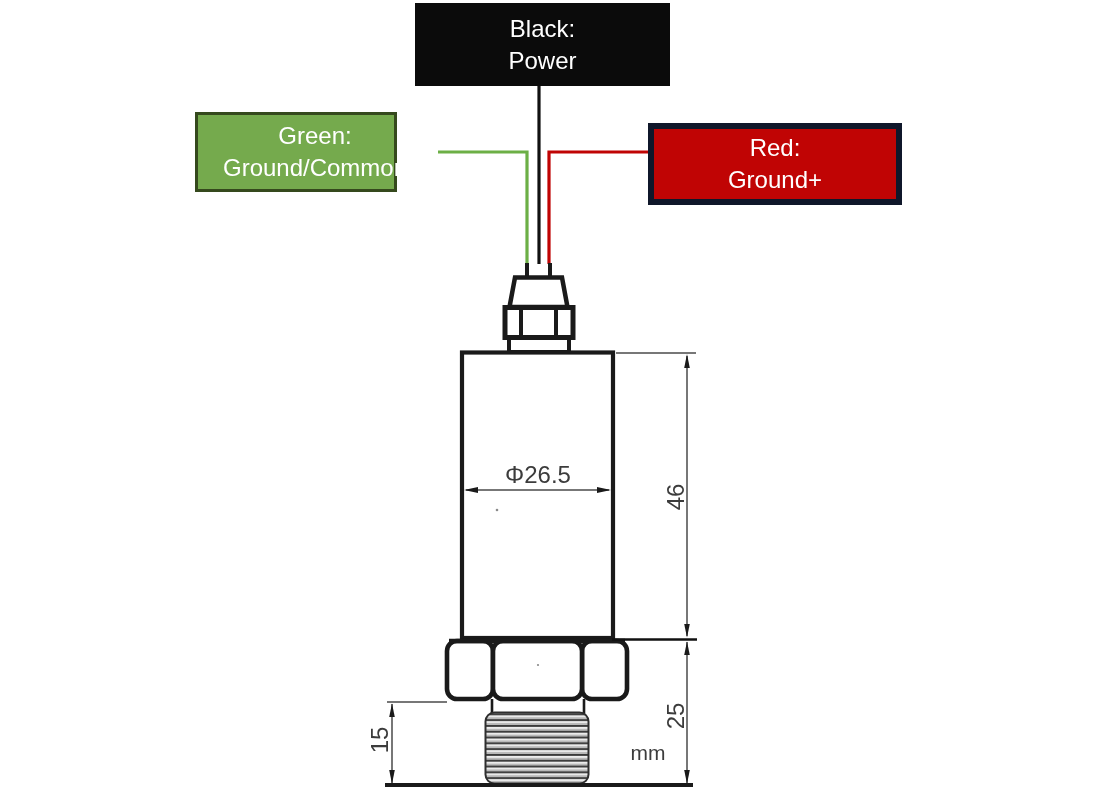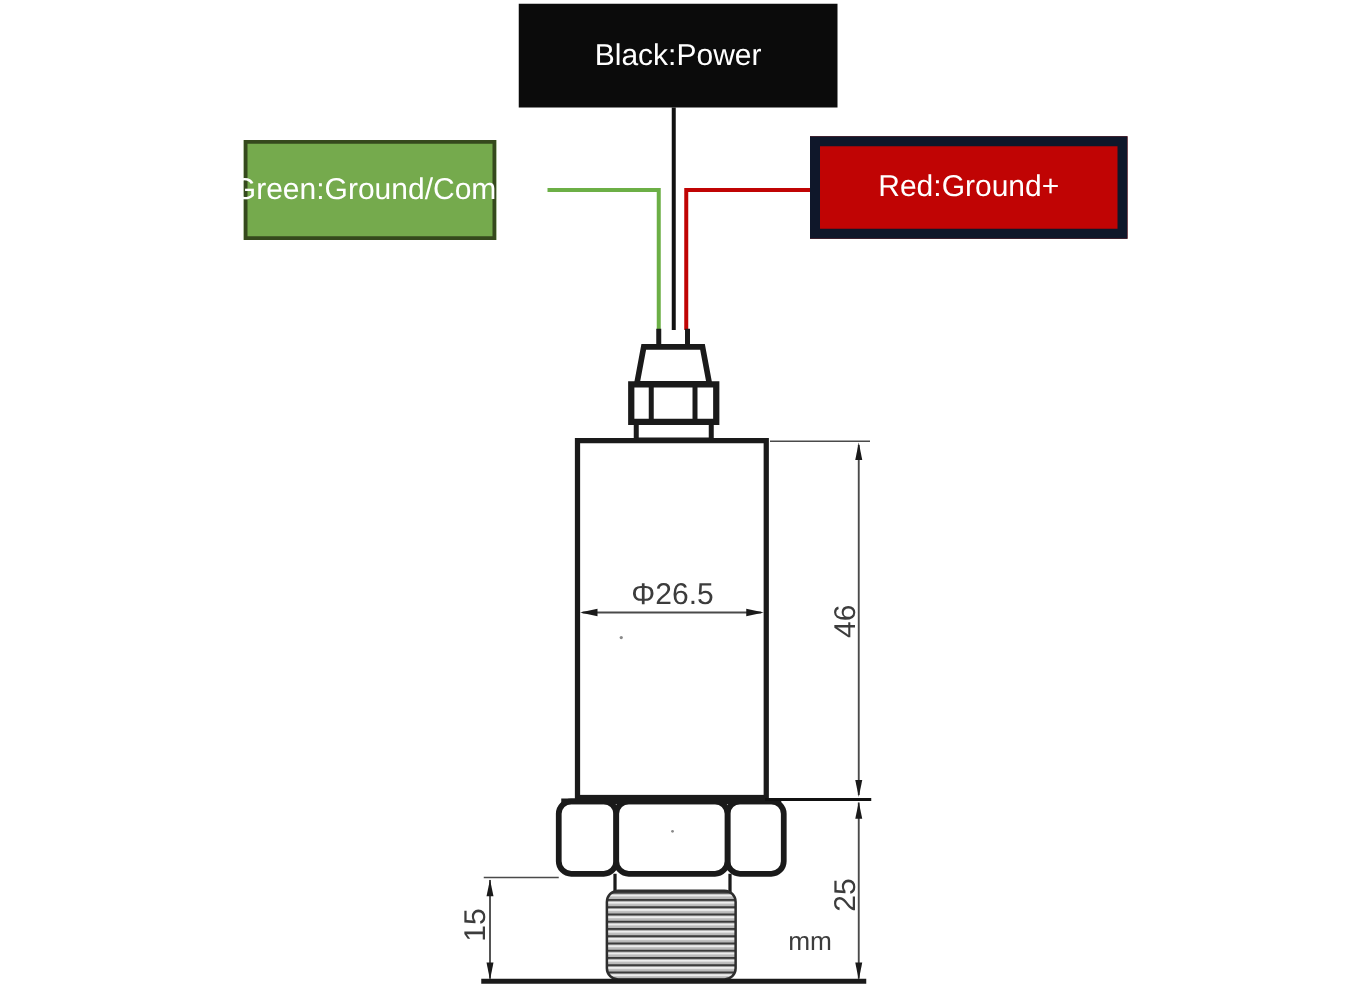--- a/index.html
+++ b/index.html
@@ -7,42 +7,43 @@
     position: relative;
     width: 1097px;
     height: 800px;
     background: #ffffff;
     overflow: hidden;
     font-family: "Liberation Sans", sans-serif;
   }
   .wire-label {
     position: absolute;
     display: flex;
+    flex-direction: column;
     align-items: center;
     justify-content: center;
     text-align: center;
     color: #ffffff;
     font-size: 24px;
     line-height: 32px;
     box-sizing: border-box;
   }
   #black-label {
     left: 415px; top: 3px; width: 255px; height: 83px;
     background: #0b0b0b;
   }
   #green-label {
     left: 195px; top: 112px; width: 202px; height: 80px;
     background: #75aa4d;
     border: 3px solid #35491d;
     padding-left: 38px;
   }
   #red-label {
-    left: 648px; top: 109px; width: 254px; height: 82px;
+    left: 648px; top: 123px; width: 254px; height: 82px;
     background: #c00404;
-    border: 8px solid #0f172a;
+    border: 6px solid #0f172a;
   }
   #drawing-svg {
     position: absolute;
     left: 0; top: 0;
     width: 1097px; height: 800px;
   }
   .dim-text {
     font-family: "Liberation Sans", sans-serif;
     font-size: 24px;
     fill: #3c3c3c;

